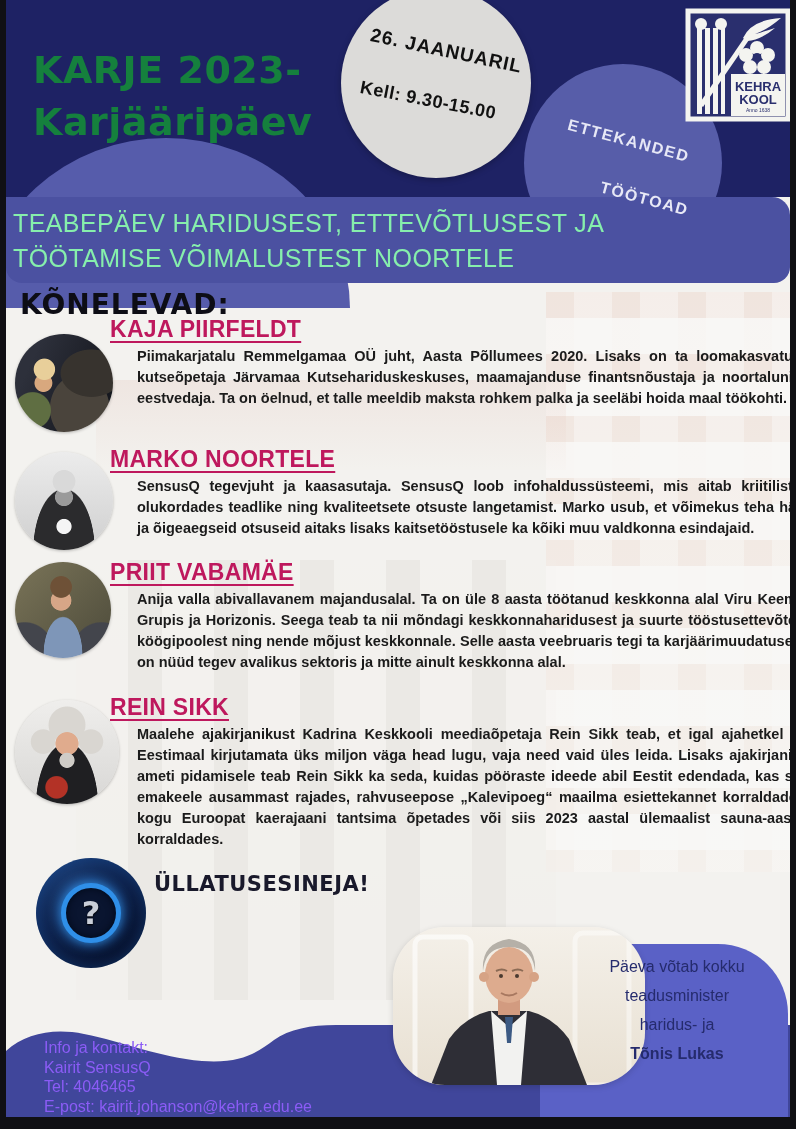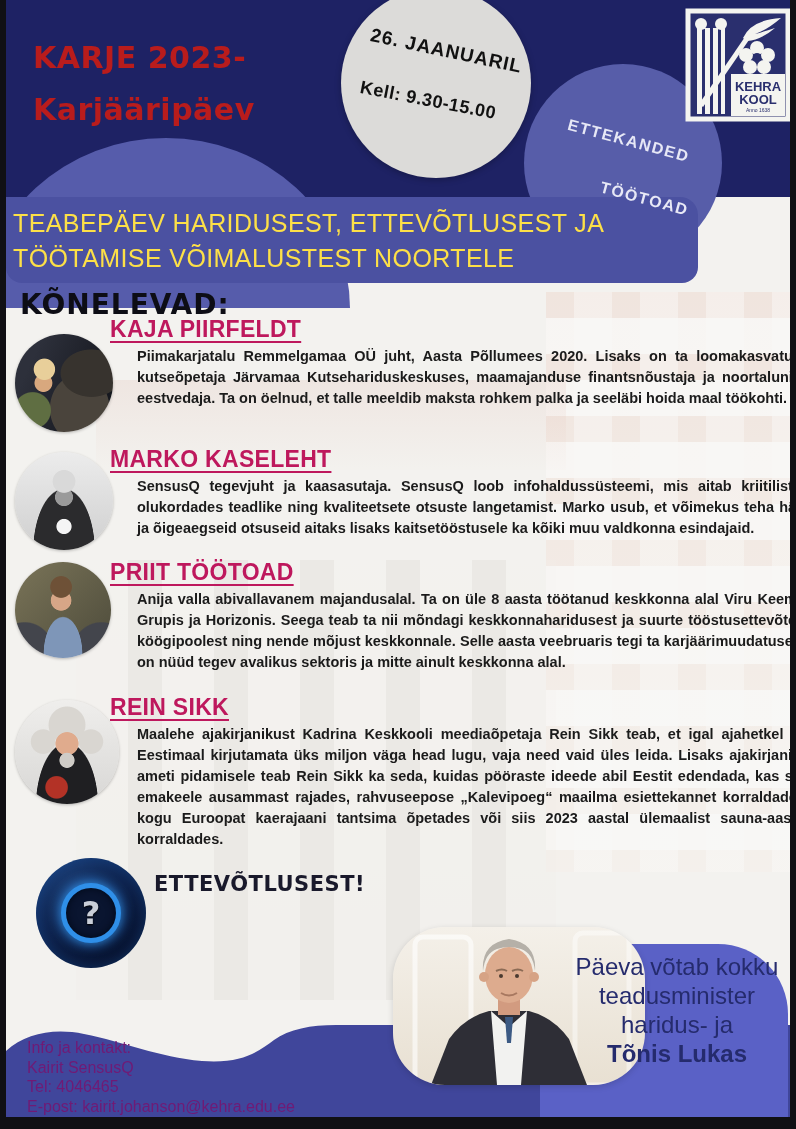--- a/index.html
+++ b/index.html
@@ -5,25 +5,25 @@
   html,body{margin:0;padding:0;}
   .stage{position:relative;width:796px;height:1129px;background:#101014;overflow:hidden;
          font-family:"Liberation Sans",sans-serif;}
   .poster{position:absolute;left:6px;top:0;width:784px;height:1117px;background:#f3f2ef;overflow:hidden;}
 
   
   .header-navy{position:absolute;left:0;top:0;width:784px;height:197px;background:#1e2264;}
   .dome{position:absolute;left:-24px;top:138px;width:368px;height:170px;background:#565cab;
         border-radius:50% 50% 0 0 / 100% 100% 0 0;}
   .blob{position:absolute;left:518px;top:64px;width:198px;height:198px;border-radius:50%;background:#575da9;}
-  .subtitle-bar{position:absolute;left:0;top:197px;width:692px;height:86px;background:#4b51a1;
-        border-radius:0 18px 16px 16px;color:#fde047;font-size:25px;line-height:35px;
+  .subtitle-bar{position:absolute;left:0;top:197px;width:784px;height:86px;background:#4b51a1;
+        border-radius:0 18px 16px 16px;color:#86efac;font-size:25px;line-height:35px;
         padding:9px 0 0 7px;box-sizing:border-box;letter-spacing:.4px;}
-  .main-title{position:absolute;left:27px;top:32px;color:#b91c1c;
-        font-family:"DejaVu Sans",sans-serif;font-weight:bold;font-size:30px;line-height:52px;letter-spacing:.5px;}
+  .main-title{position:absolute;left:27px;top:44px;color:#15803d;
+        font-family:"DejaVu Sans",sans-serif;font-weight:bold;font-size:38px;line-height:52px;letter-spacing:.5px;}
   .date-circle{position:absolute;left:335px;top:-12px;width:190px;height:190px;border-radius:50%;
         background:#dcdbd9;box-shadow:0 2px 6px rgba(0,0,0,.25);}
   .date-line1{position:absolute;left:28px;top:52px;transform:rotate(12deg);color:#111;
         font-weight:bold;font-size:19px;letter-spacing:1px;white-space:nowrap;}
   .date-line2{position:absolute;left:18px;top:102px;transform:rotate(11deg);color:#111;
         font-weight:bold;font-size:18px;letter-spacing:.5px;white-space:nowrap;}
   .blob-label1{position:absolute;left:560px;top:132px;transform:rotate(15deg);color:#e7e8f6;
         font-weight:bold;font-size:16px;letter-spacing:1.6px;white-space:nowrap;}
   .blob-label2{position:absolute;left:593px;top:190px;transform:rotate(15deg);color:#e7e8f6;
         font-weight:bold;font-size:16px;letter-spacing:1.6px;white-space:nowrap;}
@@ -92,23 +92,23 @@
   .surprise-label{position:absolute;left:148px;top:872px;color:#19192b;
       font-family:"DejaVu Sans",sans-serif;font-weight:bold;font-size:21px;letter-spacing:.5px;}
 
   
   .wave{position:absolute;left:0;top:1017px;width:784px;height:100px;}
   .closing-box{position:absolute;left:534px;top:944px;width:248px;height:173px;background:#5a61c6;
       border-radius:70px 70px 0 0;}
   .minister{position:absolute;left:387px;top:927px;width:252px;height:158px;border-radius:52px;
       background:linear-gradient(#f4f0e9,#e8e0d2);overflow:hidden;box-shadow:0 2px 6px rgba(0,0,0,.15);}
   .closing-text{position:absolute;left:560px;top:952px;width:222px;text-align:center;color:#252b6d;
-      font-size:24px;line-height:29px;}
+      font-size:16px;line-height:29px;}
   .closing-text .bold{font-weight:bold;}
-  .contact{position:absolute;left:21px;top:1038px;color:#701a75;font-size:16px;line-height:19.5px;}
+  .contact{position:absolute;left:38px;top:1038px;color:#8b5cf6;font-size:16px;line-height:19.5px;}
 </style>
 </head>
 <body>
 
 <div class="stage">
   <div class="poster">
 
     <div class="header-navy"></div>
     <div class="dome"></div>
     <div class="blob"></div>
@@ -163,37 +163,37 @@
     <div class="wm wm-roof"></div>
     <div class="wm wm-mid"></div>
 
     <div class="kone-heading">KÕNELEVAD:</div>
 
     <div class="avatar av-kaja"></div>
     <div class="sp-name" style="top:316px">KAJA PIIRFELDT</div>
     <div class="sp-bio" style="top:346px">Piimakarjatalu Remmelgamaa OÜ juht, Aasta Põllumees 2020. Lisaks on ta loomakasvatuse kutseõpetaja Järvamaa Kutsehariduskeskuses, maamajanduse finantsnõustaja ja noortalunike eestvedaja. Ta on öelnud, et talle meeldib maksta rohkem palka ja seeläbi hoida maal töökohti.</div>
 
     <div class="avatar av-marko"></div>
-    <div class="sp-name" style="top:446px">MARKO KASELEHT</div>
+    <div class="sp-name" style="top:446px">MARKO NOORTELE</div>
     <div class="sp-bio" style="top:476px">SensusQ tegevjuht ja kaasasutaja. SensusQ loob infohaldussüsteemi, mis aitab kriitilistes olukordades teadlike ning kvaliteetsete otsuste langetamist. Marko usub, et võimekus teha häid ja õigeaegseid otsuseid aitaks lisaks kaitsetööstusele ka kõiki muu valdkonna esindajaid.</div>
 
     <div class="avatar av-priit"></div>
-    <div class="sp-name" style="top:559px">PRIIT TÖÖTOAD</div>
+    <div class="sp-name" style="top:559px">PRIIT VABAMÄE</div>
     <div class="sp-bio" style="top:589px">Anija valla abivallavanem majandusalal. Ta on üle 8 aasta töötanud keskkonna alal Viru Keemia Grupis ja Horizonis. Seega teab ta nii mõndagi keskkonnaharidusest ja suurte tööstusettevõtete köögipoolest ning nende mõjust keskkonnale. Selle aasta veebruaris tegi ta karjäärimuudatuse ja on nüüd tegev avalikus sektoris ja mitte ainult keskkonna alal.</div>
 
     <div class="avatar av-rein"></div>
     <div class="sp-name" style="top:694px">REIN SIKK</div>
     <div class="sp-bio" style="top:724px">Maalehe ajakirjanikust Kadrina Keskkooli meediaõpetaja Rein Sikk teab, et igal ajahetkel on Eestimaal kirjutamata üks miljon väga head lugu, vaja need vaid üles leida. Lisaks ajakirjaniku ameti pidamisele teab Rein Sikk ka seda, kuidas pööraste ideede abil Eestit edendada, kas siis emakeele ausammast rajades, rahvuseepose „Kalevipoeg“ maailma esiettekannet korraldades, kogu Euroopat kaerajaani tantsima õpetades või siis 2023 aastal ülemaalist sauna-aastat korraldades.</div>
 
     <div class="qbadge">
       <div class="qring">
         <span class="qmark">?</span>
       </div>
     </div>
-    <div class="surprise-label">ETTEVÕTLUSEST!</div>
+    <div class="surprise-label">ÜLLATUSESINEJA!</div>
 
     <svg class="wave" viewBox="0 0 784 100" preserveAspectRatio="none">
       <path d="M0,34 C20,16 48,11 78,17 C118,25 152,40 196,44 C236,47 252,35 268,23 C283,12 305,8 330,8 L784,8 L784,100 L0,100 Z" fill="#40469b"></path>
     </svg>
 
     <div class="closing-box"></div>
 
     <div class="minister">
       <svg width="252" height="158" viewBox="0 0 252 158">
         <rect x="22" y="10" width="56" height="148" rx="8" fill="none" stroke="#ffffff" stroke-width="5" opacity="0.6"></rect>

